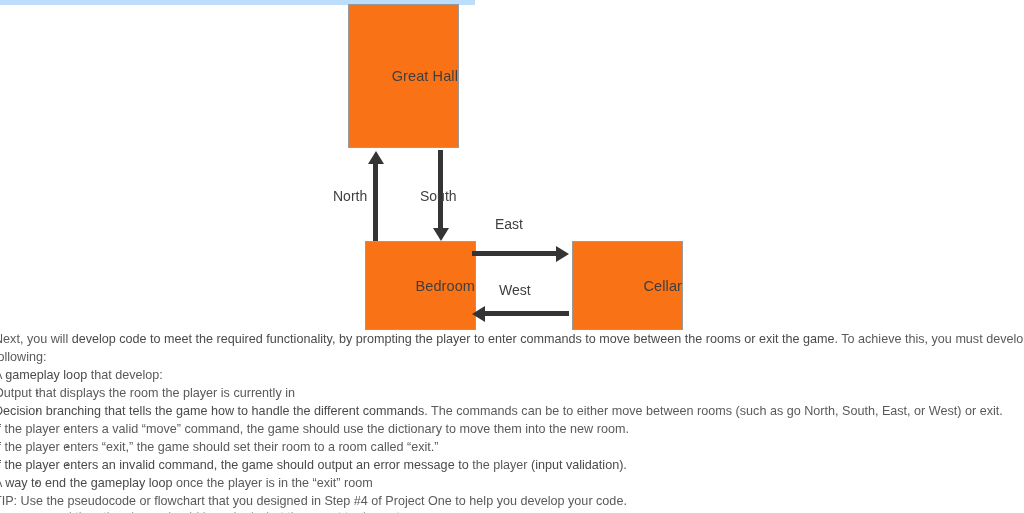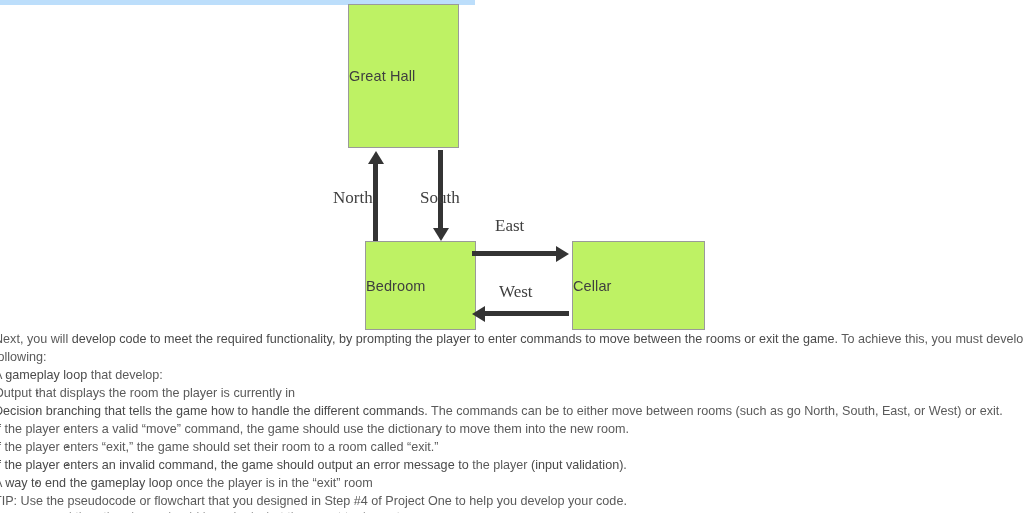--- a/index.html
+++ b/index.html
@@ -31,37 +31,37 @@
     position: absolute;
     left: 0;
     top: 0;
     width: 1024px;
     height: 332px;
   }
 
   .room-box {
     position: absolute;
     border: 1px solid #9a9a9a;
-    background: #bef264;
+    background: #f97316;
     box-sizing: border-box;
     display: flex;
     align-items: center;
-    justify-content: flex-start;
+    justify-content: flex-end;
   }
   .room-label {
     font-family: "Liberation Sans", sans-serif;
     font-size: 14.5px;
     color: #3f3f3f;
     letter-spacing: .1px;
     white-space: nowrap;
   }
 
   #room-great-hall { left: 348px; top: 4px;   width: 111px; height: 144px; }
   #room-bedroom    { left: 348px; top: 241px; width: 111px; height: 89px; margin-left: 17px;  }
-  #room-cellar     { left: 572px; top: 241px; width: 133px; height: 89px;  }
+  #room-cellar     { left: 572px; top: 241px; width: 111px; height: 89px;  }
 
   
   .v-arrow {
     position: absolute;
     width: 5px;
     background: #343434;
   }
   .v-head-up, .v-head-down {
     position: absolute;
     width: 0;
@@ -82,22 +82,22 @@
     width: 0;
     height: 0;
     border-top: 8px solid transparent;
     border-bottom: 8px solid transparent;
   }
   .h-head-right { border-left: 13px solid #343434; }
   .h-head-left  { border-right: 13px solid #343434; }
 
   .dir-label {
     position: absolute;
-    font-family: Liberation Serif, serif;
-    font-size: 17px;
+    font-family: Liberation Sans, sans-serif;
+    font-size: 14px;
     color: #3f3f3f;
     white-space: nowrap;
   }
 
   
   #arrow-north-shaft { left: 373px; top: 163px; height: 78px; }
   #arrow-north-head  { left: 367.5px; top: 151px; }
   #label-north       { left: 333px; top: 188px; }
 
   

